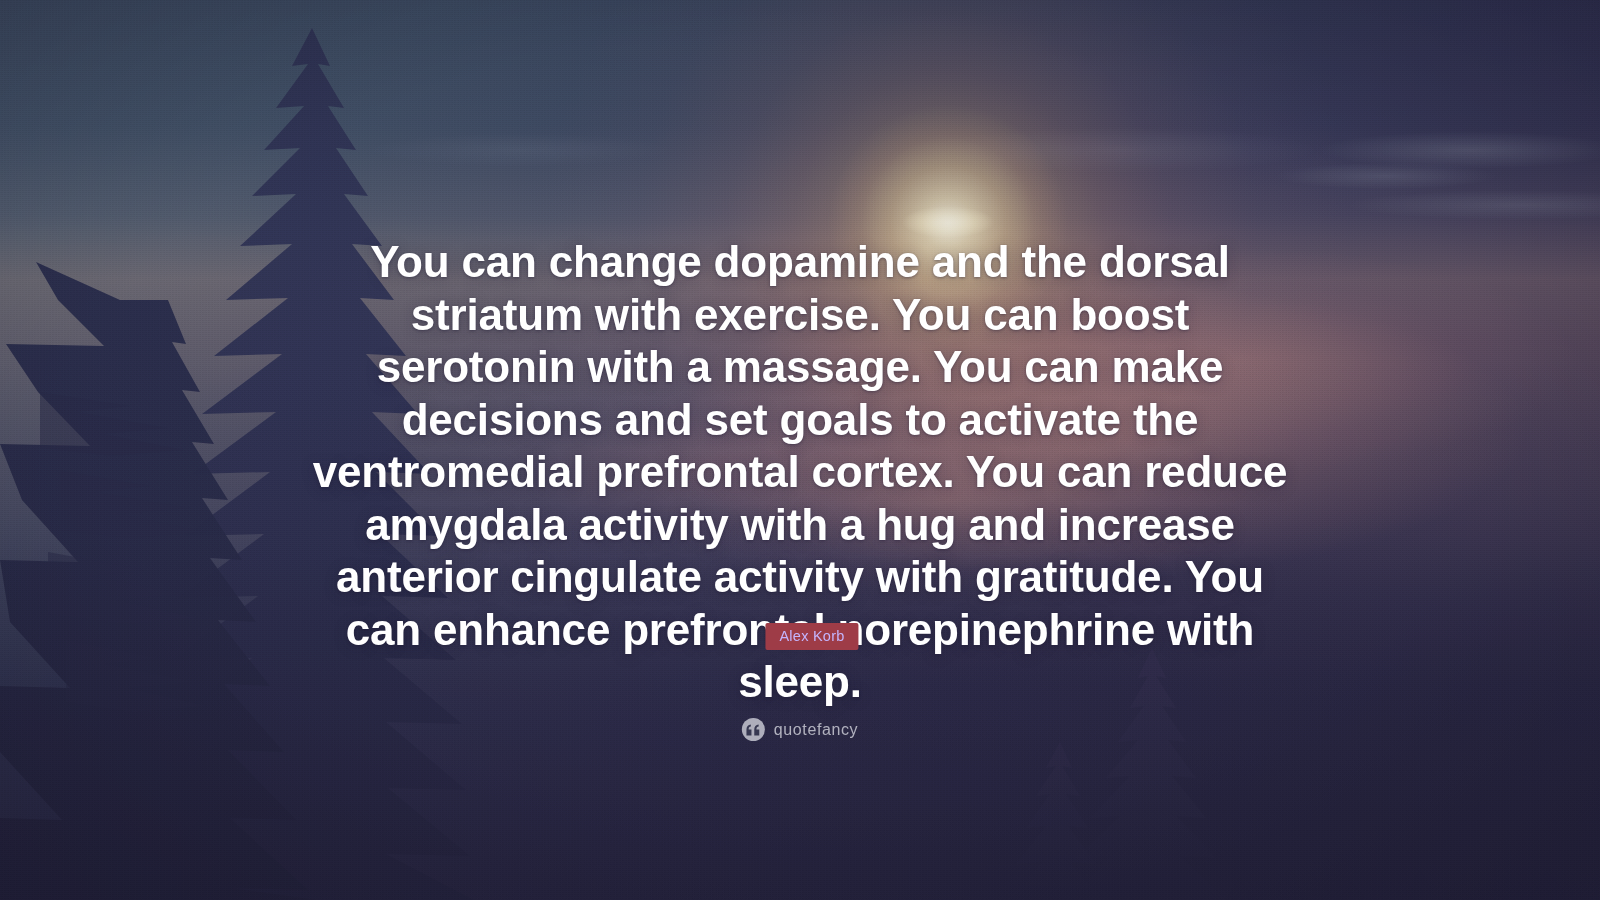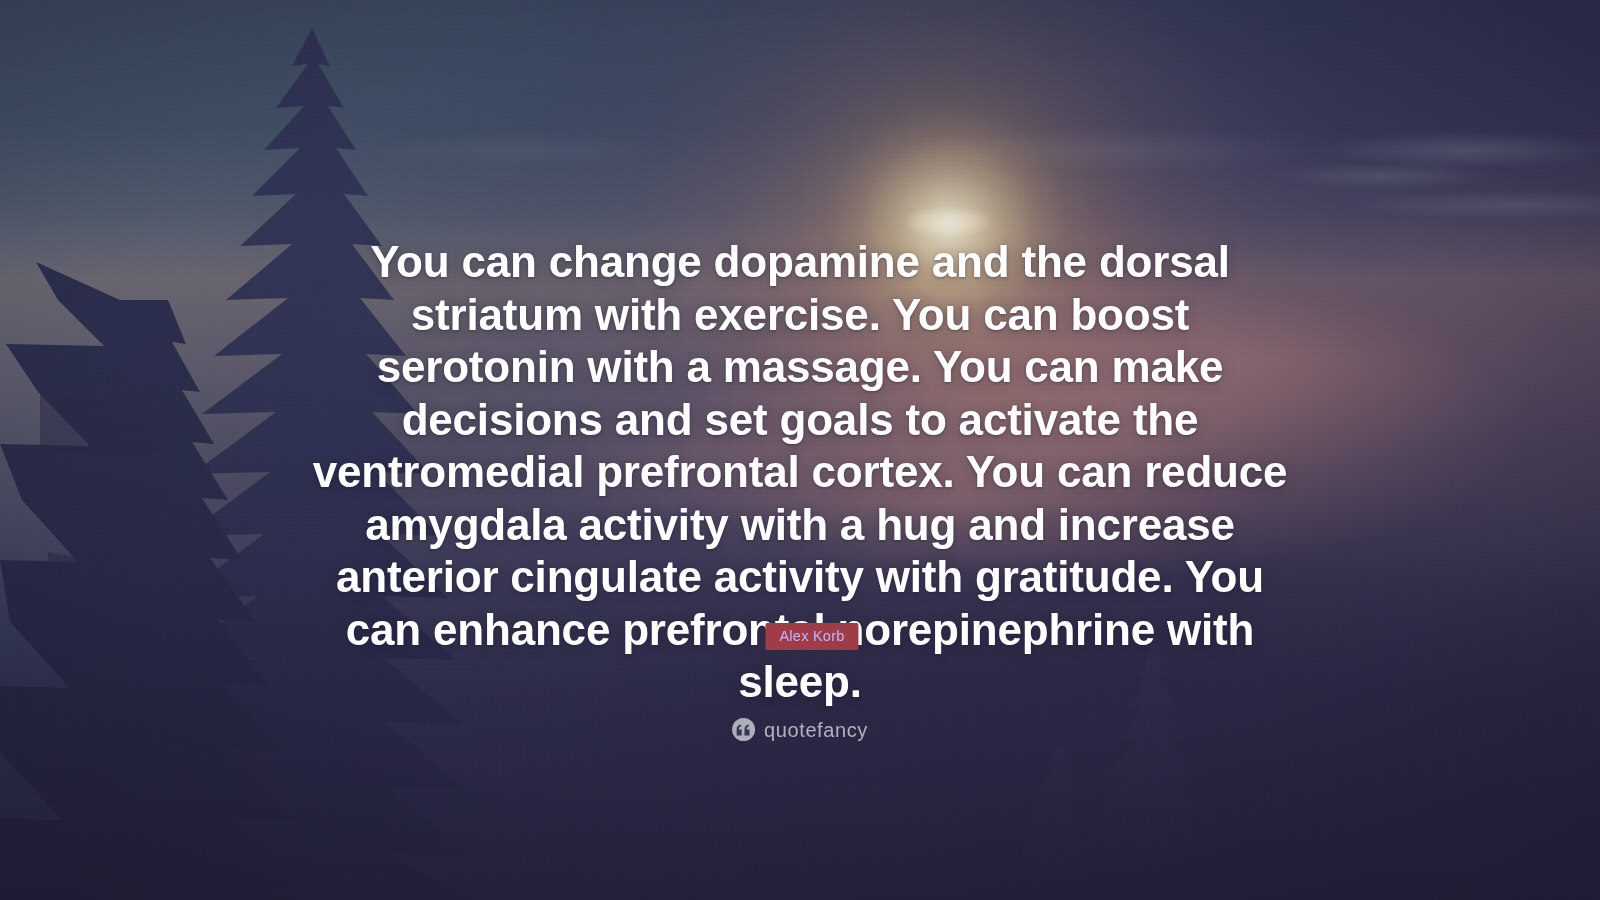--- a/index.html
+++ b/index.html
@@ -191,21 +191,21 @@
     background: #cfd0da;
     display: flex;
     align-items: center;
     justify-content: center;
     flex: 0 0 auto;
   }
   #brand-mark svg { display: block; }
   #brand-name {
     color: #d3d4dd;
     font-family: "Liberation Sans", sans-serif;
-    font-size: 20px;
+    font-size: 16px;
     font-weight: normal;
     letter-spacing: 0.6px;
     line-height: 1;
   }
 </style>
 </head>
 <body>
 
 <div id="stage">
 

